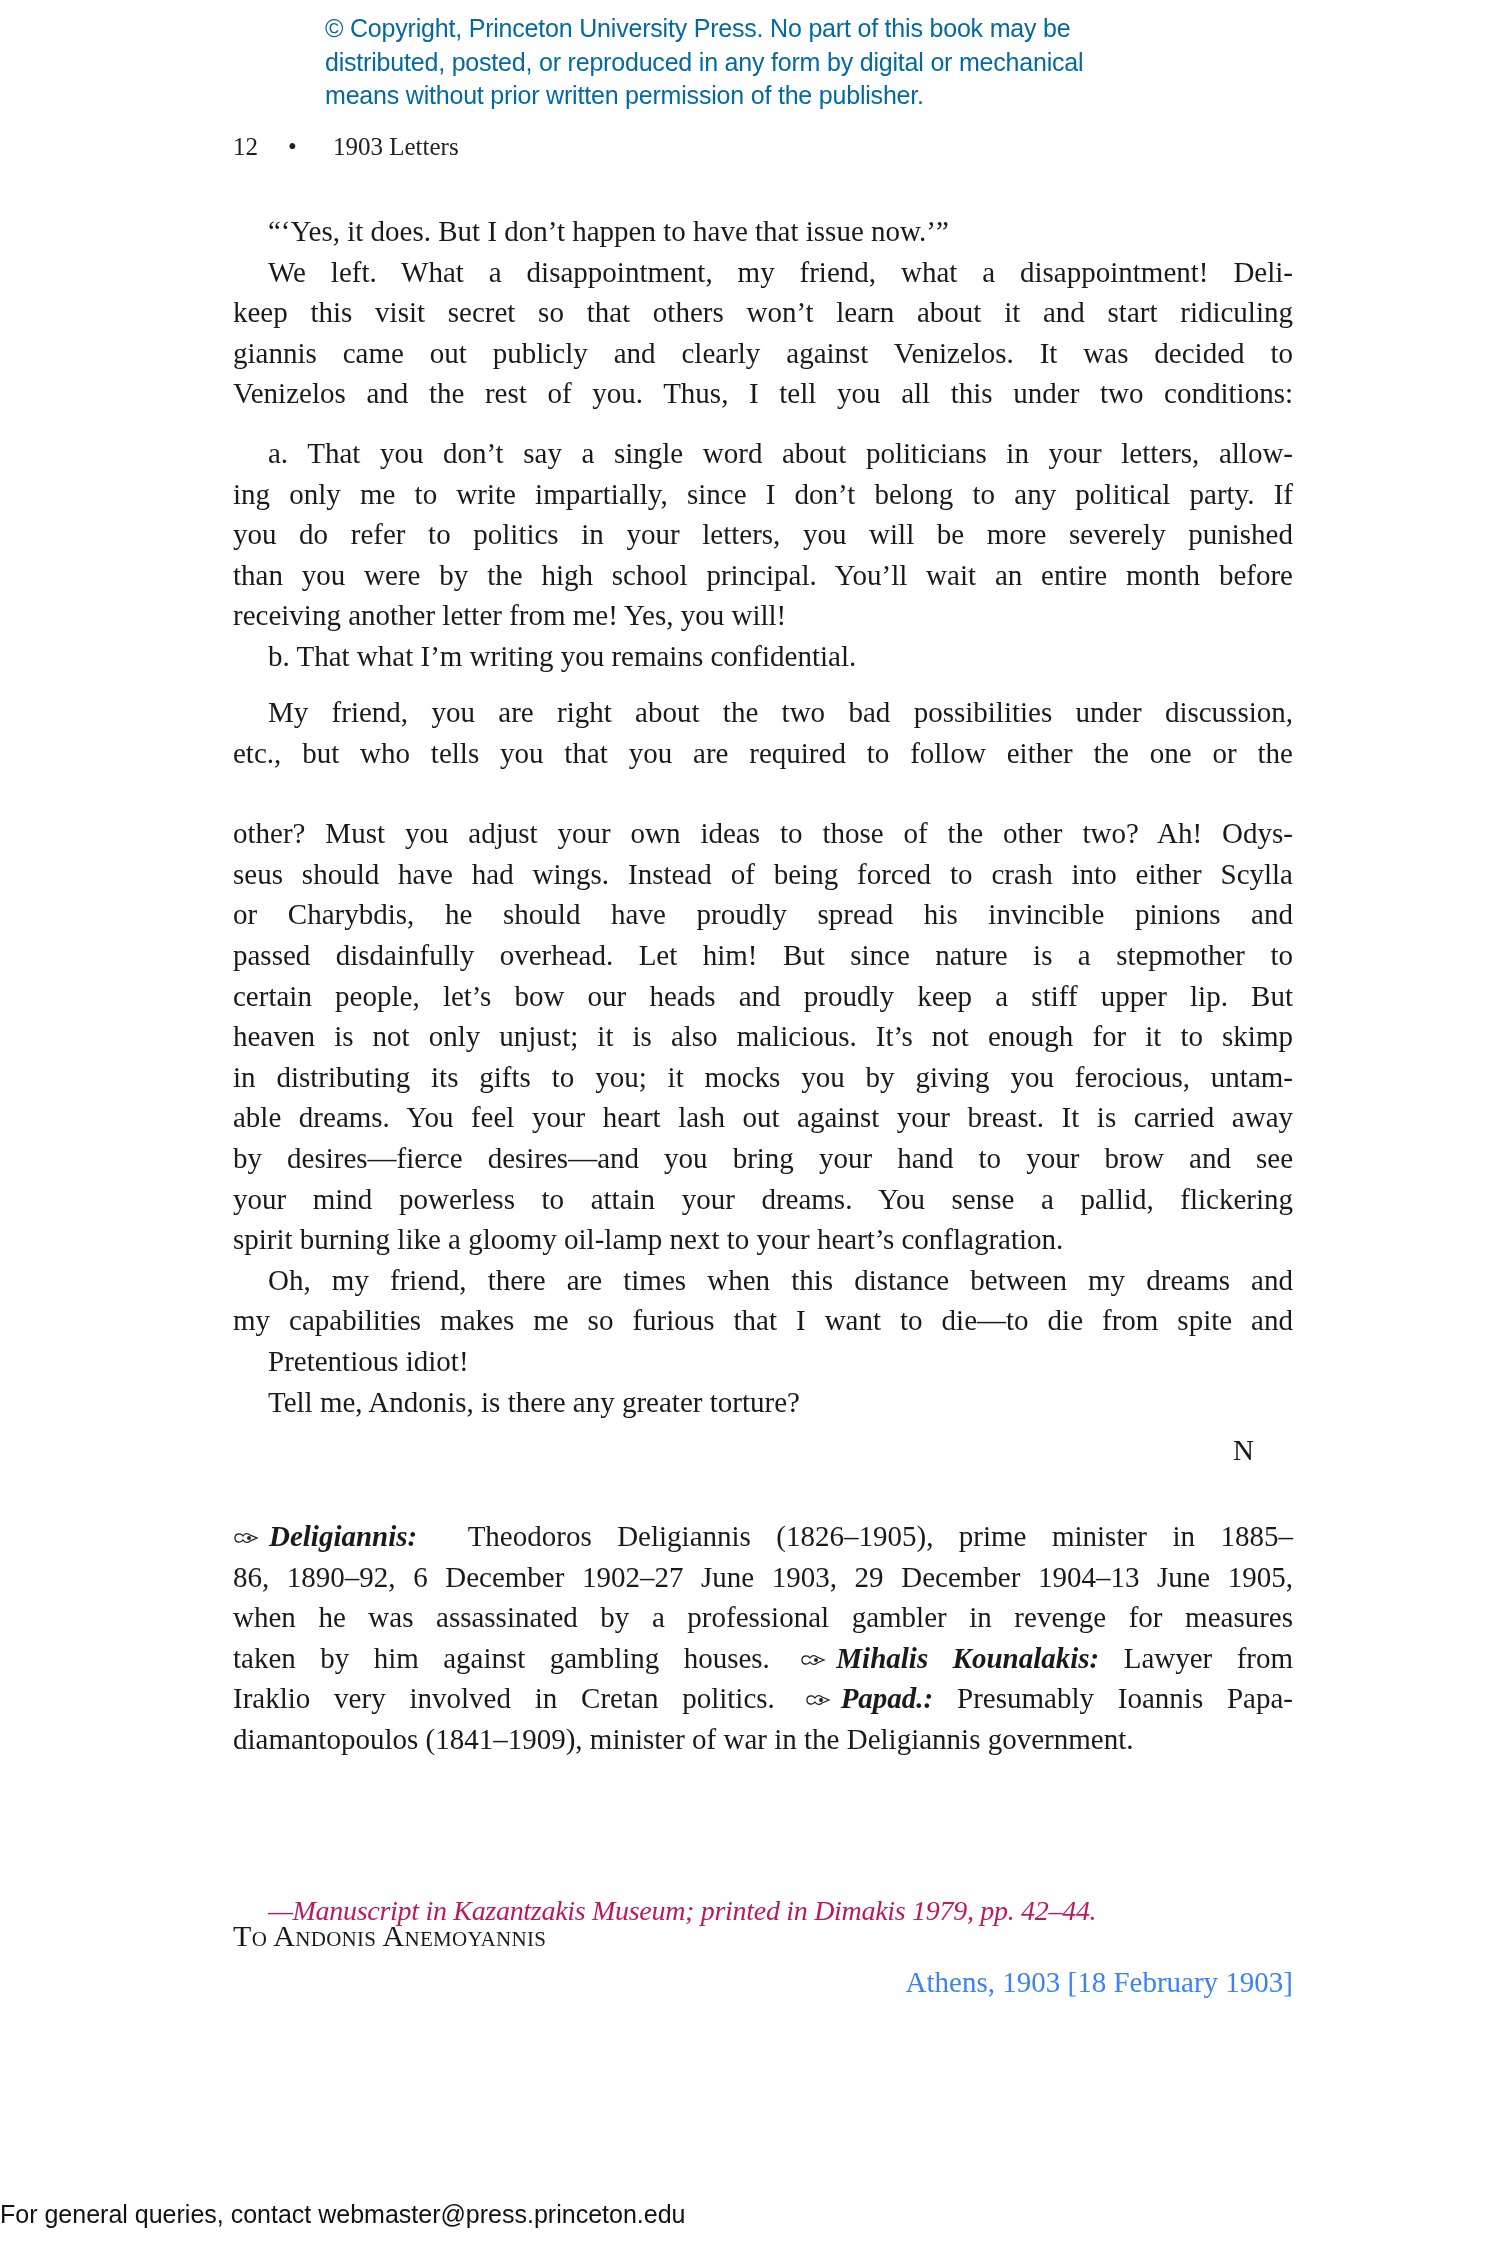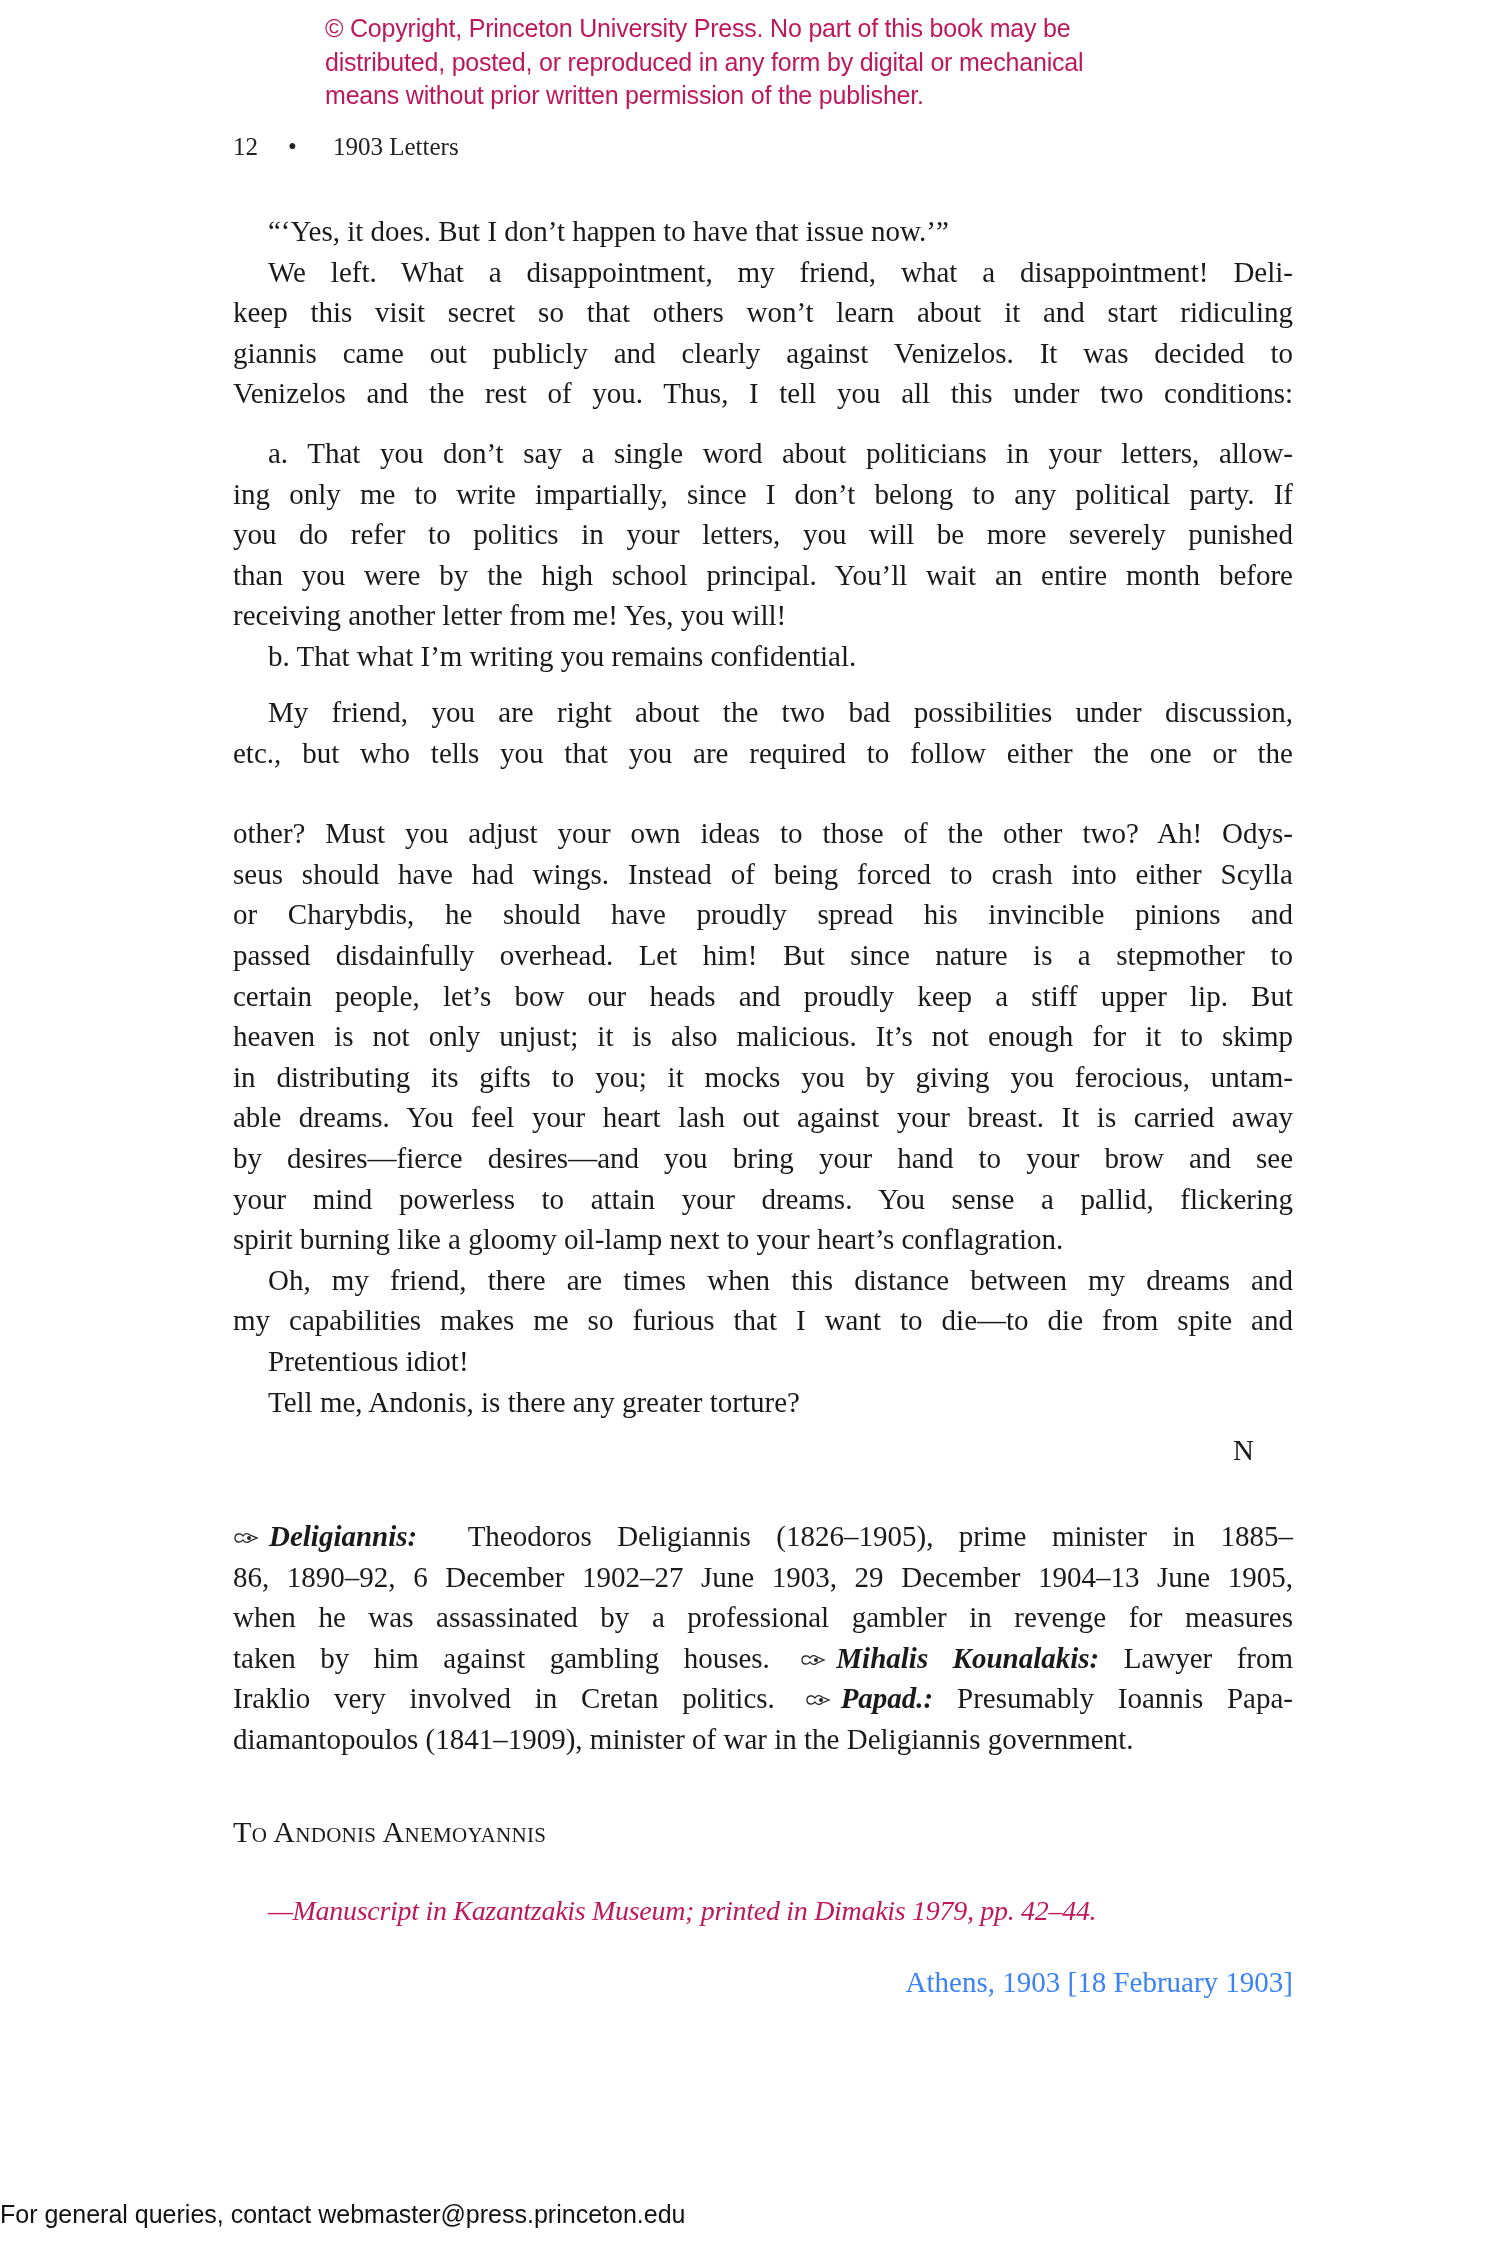--- a/index.html
+++ b/index.html
@@ -1,32 +1,32 @@
 <!DOCTYPE html>
 <html><head>
 <meta charset="utf-8">
 <style>
   html, body { margin: 0; padding: 0; background: #ffffff; }
   body { width: 1500px; height: 2265px; position: relative; overflow: hidden; color: #1a1a1a; }
   .copyright { position: absolute; left: 325px; top: 12px; width: 900px;
-    font-family: "Liberation Sans", sans-serif; font-size: 25px; line-height: 33.5px; color: #be185d; letter-spacing: -0.2px; }
+    font-family: "Liberation Sans", sans-serif; font-size: 25px; line-height: 33.5px; color: #0369a1; letter-spacing: -0.2px; }
   .copyright div { white-space: nowrap; }
   .running-head { position: absolute; left: 233px; top: 133px; font-family: "Liberation Serif", serif; font-size: 25px; color: #222; white-space: nowrap; }
   .running-head .pn { display: inline-block; width: 55px; }
   .running-head .dot { display: inline-block; width: 45px; }
   .body-text { position: absolute; left: 233px; width: 1060px; font-family: "Liberation Serif", serif;
     font-size: 29px; color: #1a1a1a; }
   .ln { height: 40.6px; line-height: 40.6px; white-space: nowrap; text-align: justify; text-align-last: justify; overflow: visible; }
   .ln.last { text-align-last: left; }
   .ln.ind { padding-left: 35px; }
   .sig { position: absolute; left: 1233px; top: 1434px; font-family: "Liberation Serif", serif; font-size: 29px; }
   .fn .lead { font-weight: bold; font-style: italic; }
   .fn-marker { display: inline-block; width: 26px; height: 14px; vertical-align: 1px; margin-right: 10px; }
   .fn-marker.mid { margin-left: 6px; }
-  .heading { position: absolute; left: 233px; top: 1815px; font-family: "Liberation Serif", serif; font-size: 30px; font-variant: small-caps; letter-spacing: 0.3px; color: #1a1a1a; }
+  .heading { position: absolute; left: 233px; top: 1919px; font-family: "Liberation Serif", serif; font-size: 30px; font-variant: small-caps; letter-spacing: 0.3px; color: #1a1a1a; }
   .source { position: absolute; left: 268px; top: 1895px; font-family: "Liberation Serif", serif; font-size: 28px; font-style: italic; color: #be185d; white-space: nowrap; letter-spacing: -0.3px; }
   .dateline { position: absolute; right: 207px; top: 1966px; font-family: "Liberation Serif", serif; font-size: 29px; white-space: nowrap; color: #3b82f6; }
   .footer { position: absolute; left: 0; width: 1500px; top: 2200px; text-align: left; font-family: "Liberation Sans", sans-serif; font-size: 25px; color: #111; }
 </style>
 </head>
 <body>
 
 <div class="copyright">
   <div>© Copyright, Princeton University Press. No part of this book may be</div>
   <div>distributed, posted, or reproduced in any form by digital or mechanical</div>

